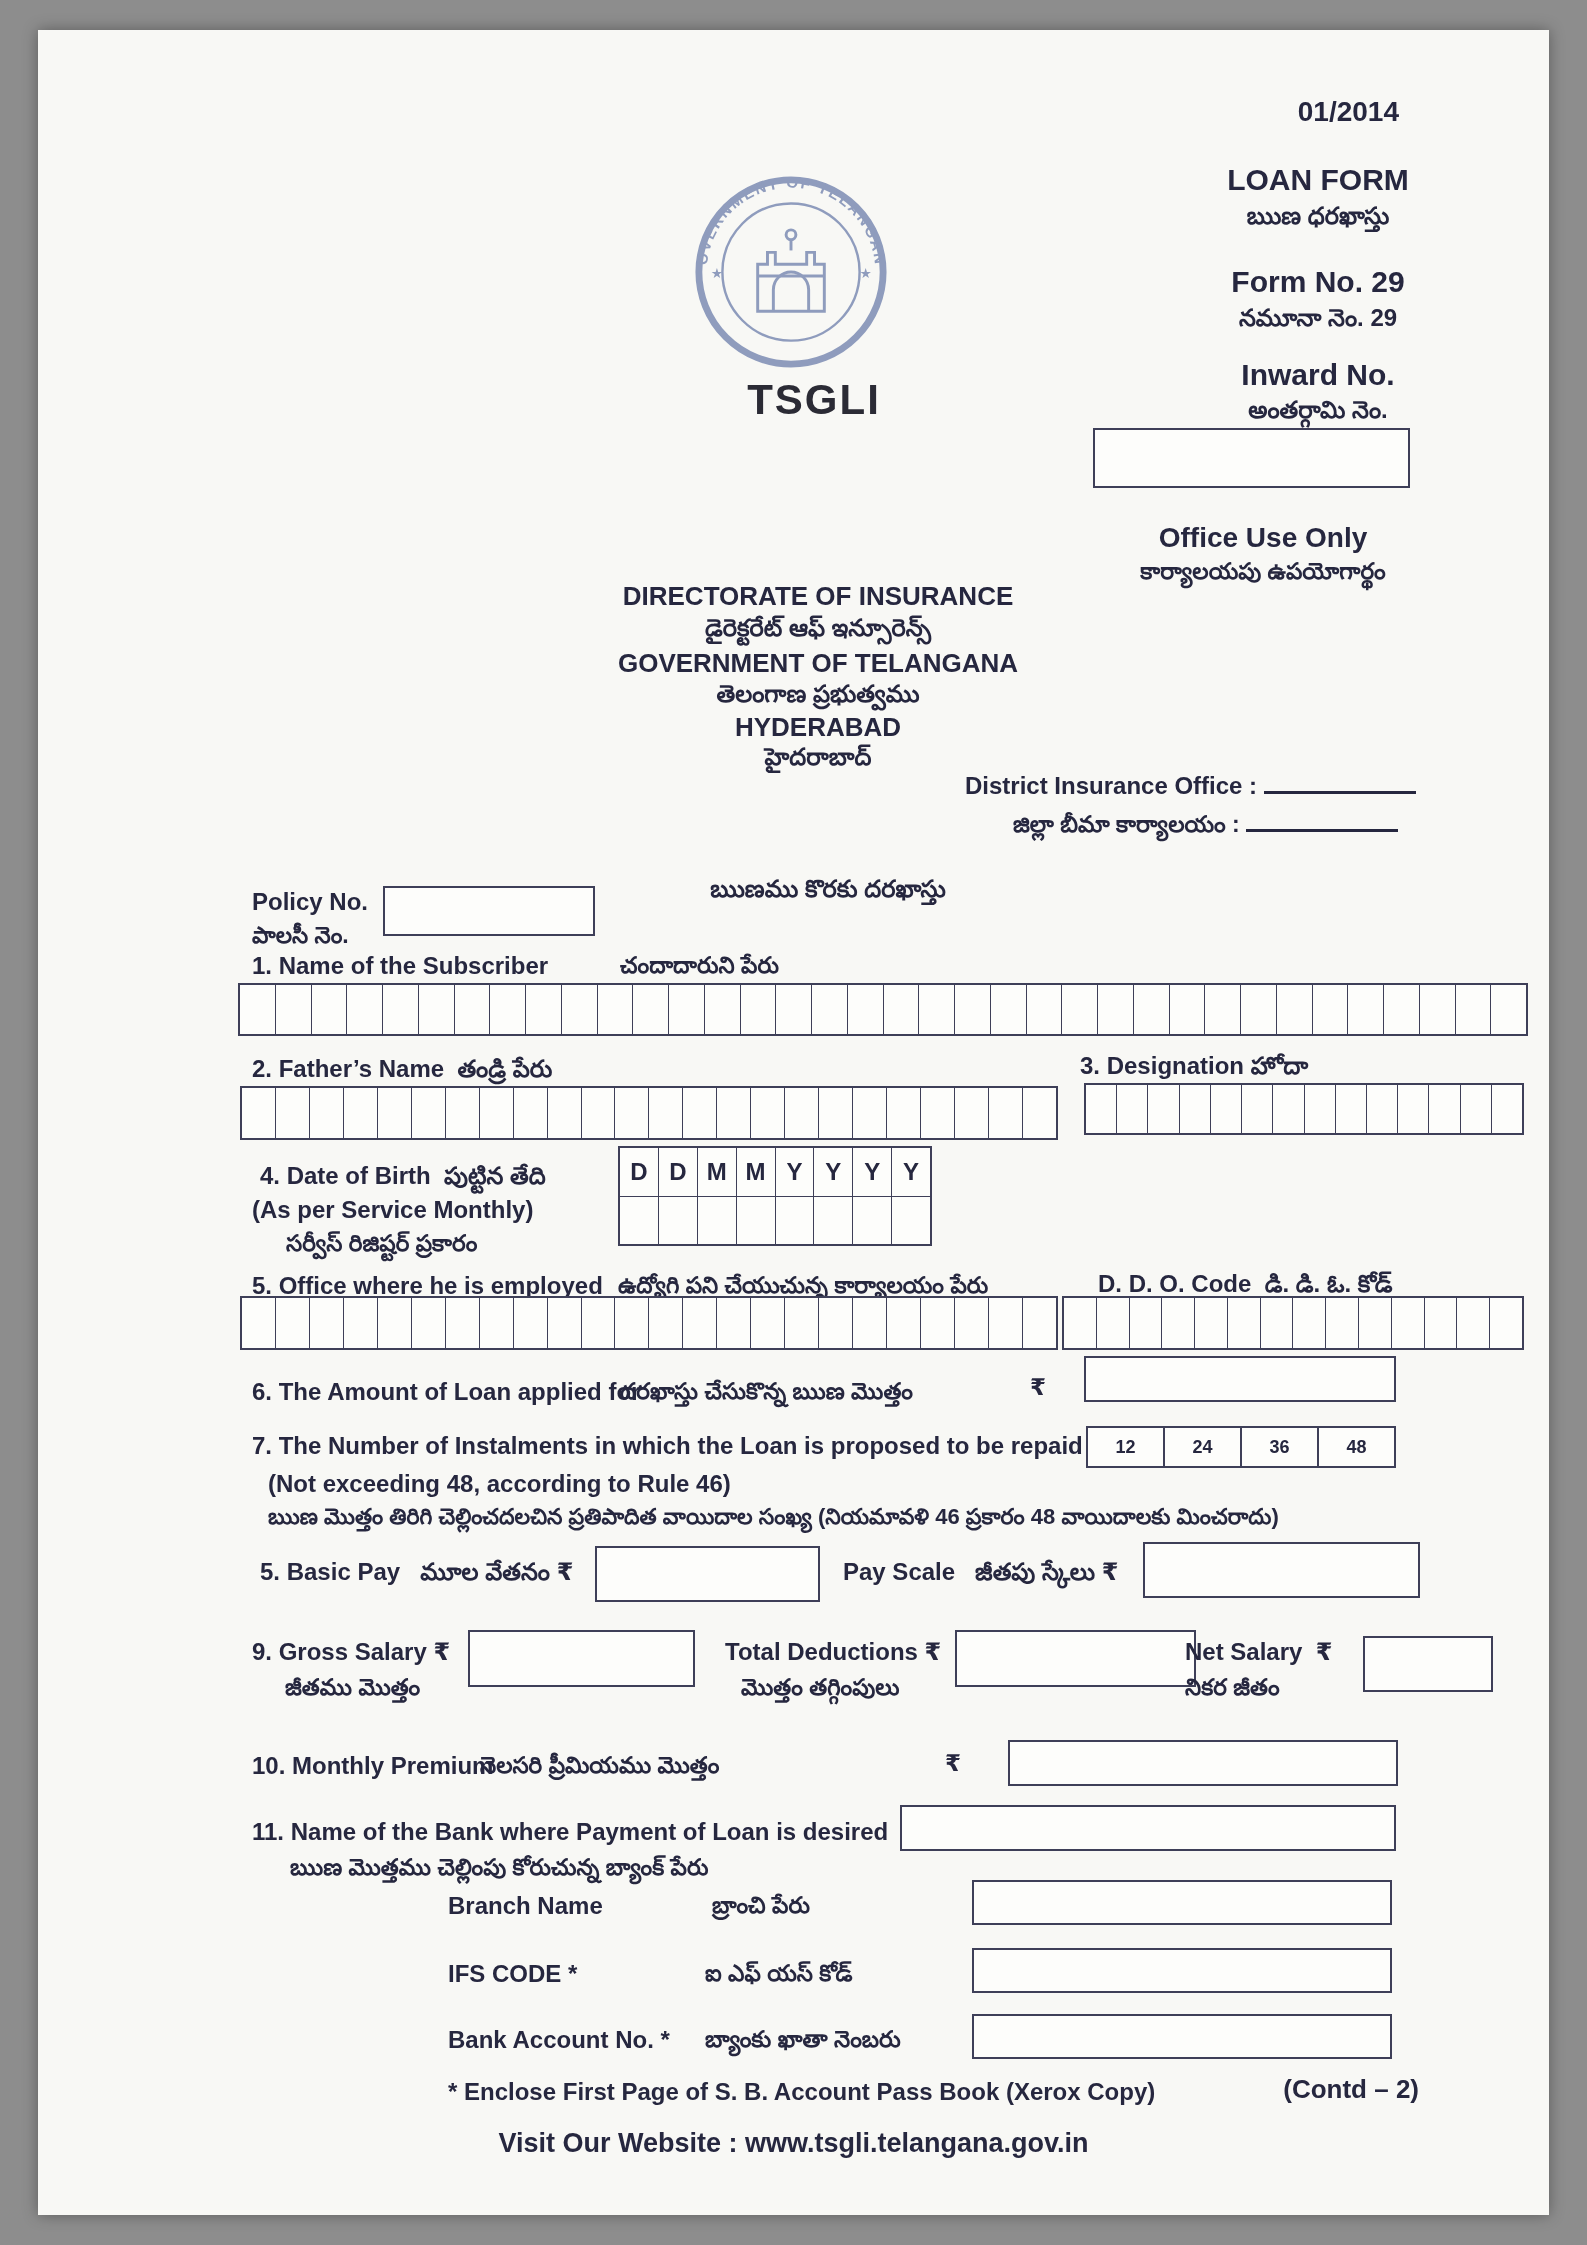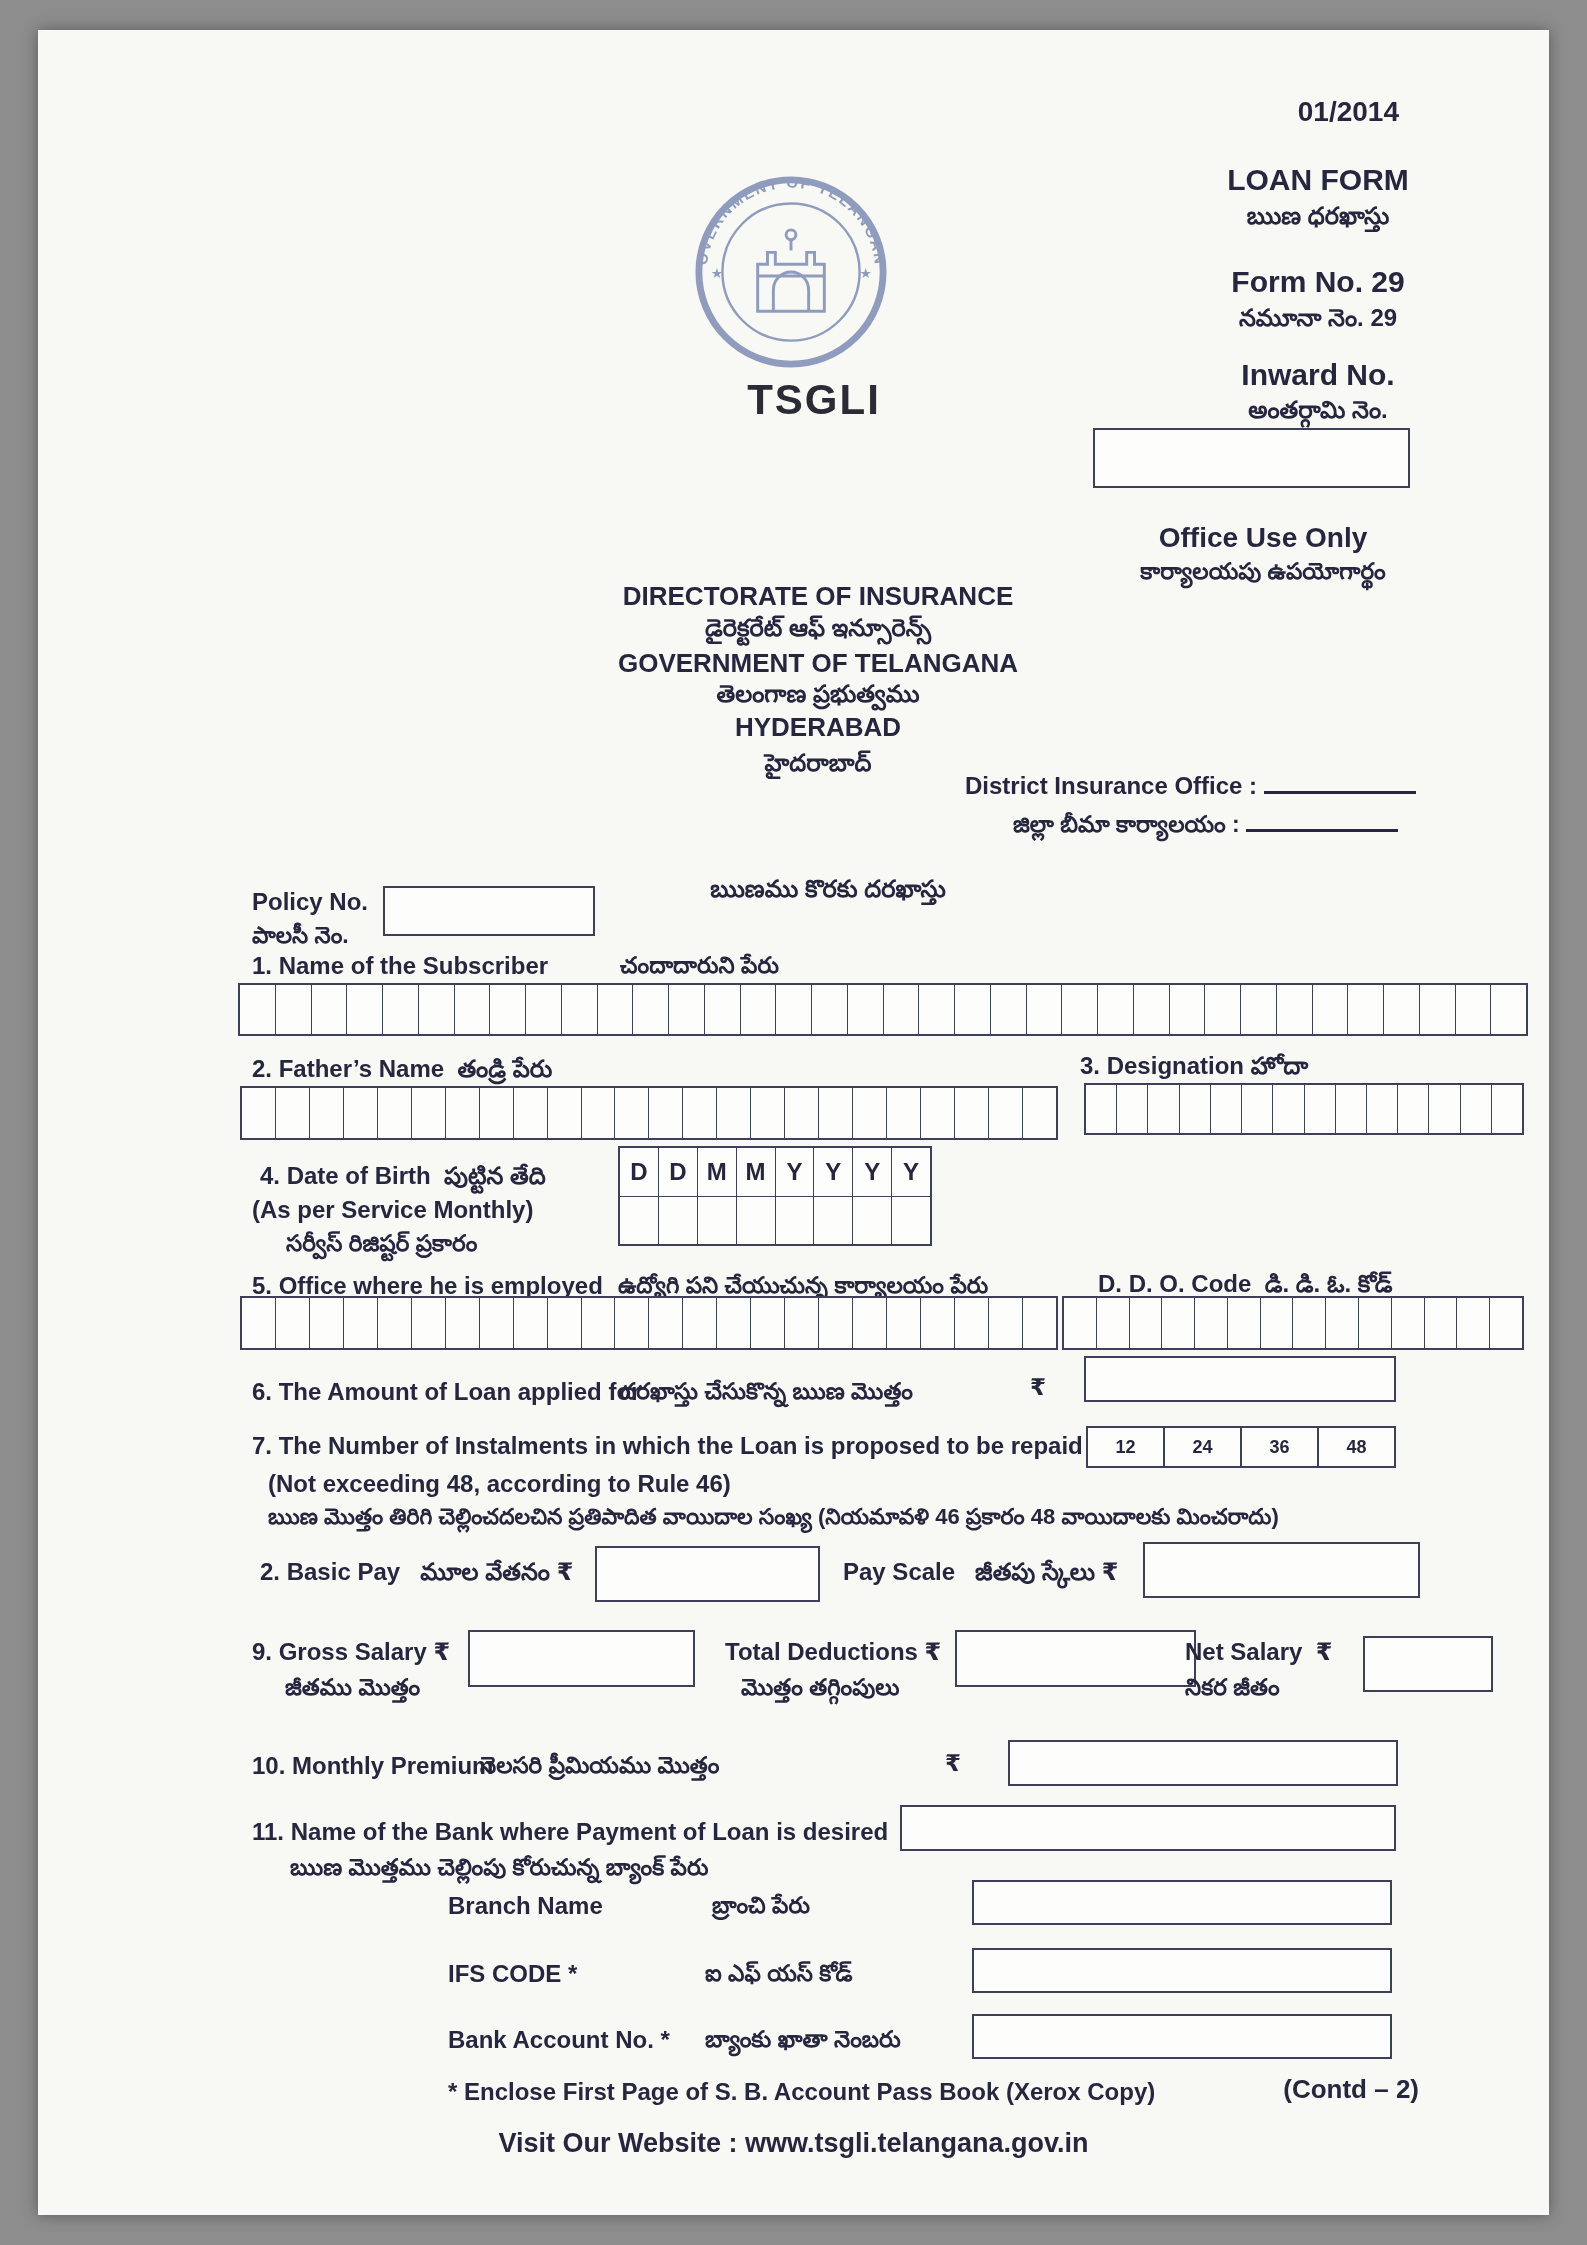--- a/index.html
+++ b/index.html
@@ -79,21 +79,21 @@
   <div class="box" style="left:1055px;top:398px;width:317px;height:60px;"></div>
 
   <div class="t sz28 c" style="left:1060px;top:492px;width:330px;">Office Use Only</div>
   <div class="t sz23 c" style="left:1060px;top:528px;width:330px;">కార్యాలయపు ఉపయోగార్థం</div>
 
   <div class="t sz26 c" style="left:430px;top:551px;width:700px;">DIRECTORATE OF INSURANCE</div>
   <div class="t sz24 c" style="left:430px;top:584px;width:700px;">డైరెక్టరేట్ ఆఫ్ ఇన్సూరెన్స్</div>
   <div class="t sz26 c" style="left:430px;top:618px;width:700px;">GOVERNMENT OF TELANGANA</div>
   <div class="t sz24 c" style="left:430px;top:650px;width:700px;">తెలంగాణ ప్రభుత్వము</div>
   <div class="t sz26 c" style="left:430px;top:682px;width:700px;">HYDERABAD</div>
-  <div class="t sz24 c" style="left:430px;top:713px;width:700px;margin-top:6px;">హైదరాబాద్</div>
+  <div class="t sz24 c" style="left:430px;top:713px;width:700px;">హైదరాబాద్</div>
 
   <div class="t sz24" style="left:927px;top:742px;">
     <span>District Insurance Office :</span>
     <span class="blank"></span>
   </div>
   <div class="t sz23" style="left:975px;top:780px;">
     <span>జిల్లా బీమా కార్యాలయం  :</span>
     <span class="blank"></span>
   </div>
 
@@ -269,21 +269,21 @@
   <div class="t sz24" style="left:214px;top:1402px;"><span>7.  The Number of Instalments in which the Loan is proposed to be repaid</span> <span>(√ )</span></div>
   <div class="inst" style="left:1048px;top:1396px;width:310px;height:42px;">
         <div class="cell">12</div>
         <div class="cell">24</div>
         <div class="cell">36</div>
         <div class="cell">48</div>
       </div>
   <div class="t sz24" style="left:230px;top:1440px;">(Not exceeding 48, according to Rule 46)</div>
   <div class="t sz22" style="left:230px;top:1474px;">ఋణ మొత్తం తిరిగి చెల్లించదలచిన ప్రతిపాదిత వాయిదాల సంఖ్య  (నియమావళి 46 ప్రకారం 48 వాయిదాలకు మించరాదు)</div>
 
-  <div class="t sz24" style="left:222px;top:1528px;"><span>2.  Basic Pay</span>&nbsp;&nbsp; <span>మూల వేతనం</span> <span class="rupee">₹</span></div>
+  <div class="t sz24" style="left:222px;top:1528px;"><span>5.  Basic Pay</span>&nbsp;&nbsp; <span>మూల వేతనం</span> <span class="rupee">₹</span></div>
   <div class="box" style="left:557px;top:1516px;width:225px;height:56px;"></div>
   <div class="t sz24" style="left:805px;top:1528px;"><span>Pay Scale</span>&nbsp;&nbsp; <span>జీతపు స్కేలు</span> <span class="rupee">₹</span></div>
   <div class="box" style="left:1105px;top:1512px;width:277px;height:56px;"></div>
 
   <div class="t sz24" style="left:214px;top:1608px;"><span>9.  Gross Salary</span> <span class="rupee">₹</span></div>
   <div class="t sz23" style="left:247px;top:1644px;">జీతము మొత్తం</div>
   <div class="box" style="left:430px;top:1600px;width:227px;height:57px;"></div>
   <div class="t sz24" style="left:687px;top:1608px;"><span>Total Deductions</span> <span class="rupee">₹</span></div>
   <div class="t sz23" style="left:687px;top:1644px;margin-left:16px;">మొత్తం తగ్గింపులు</div>
   <div class="box" style="left:917px;top:1600px;width:241px;height:57px;"></div>

